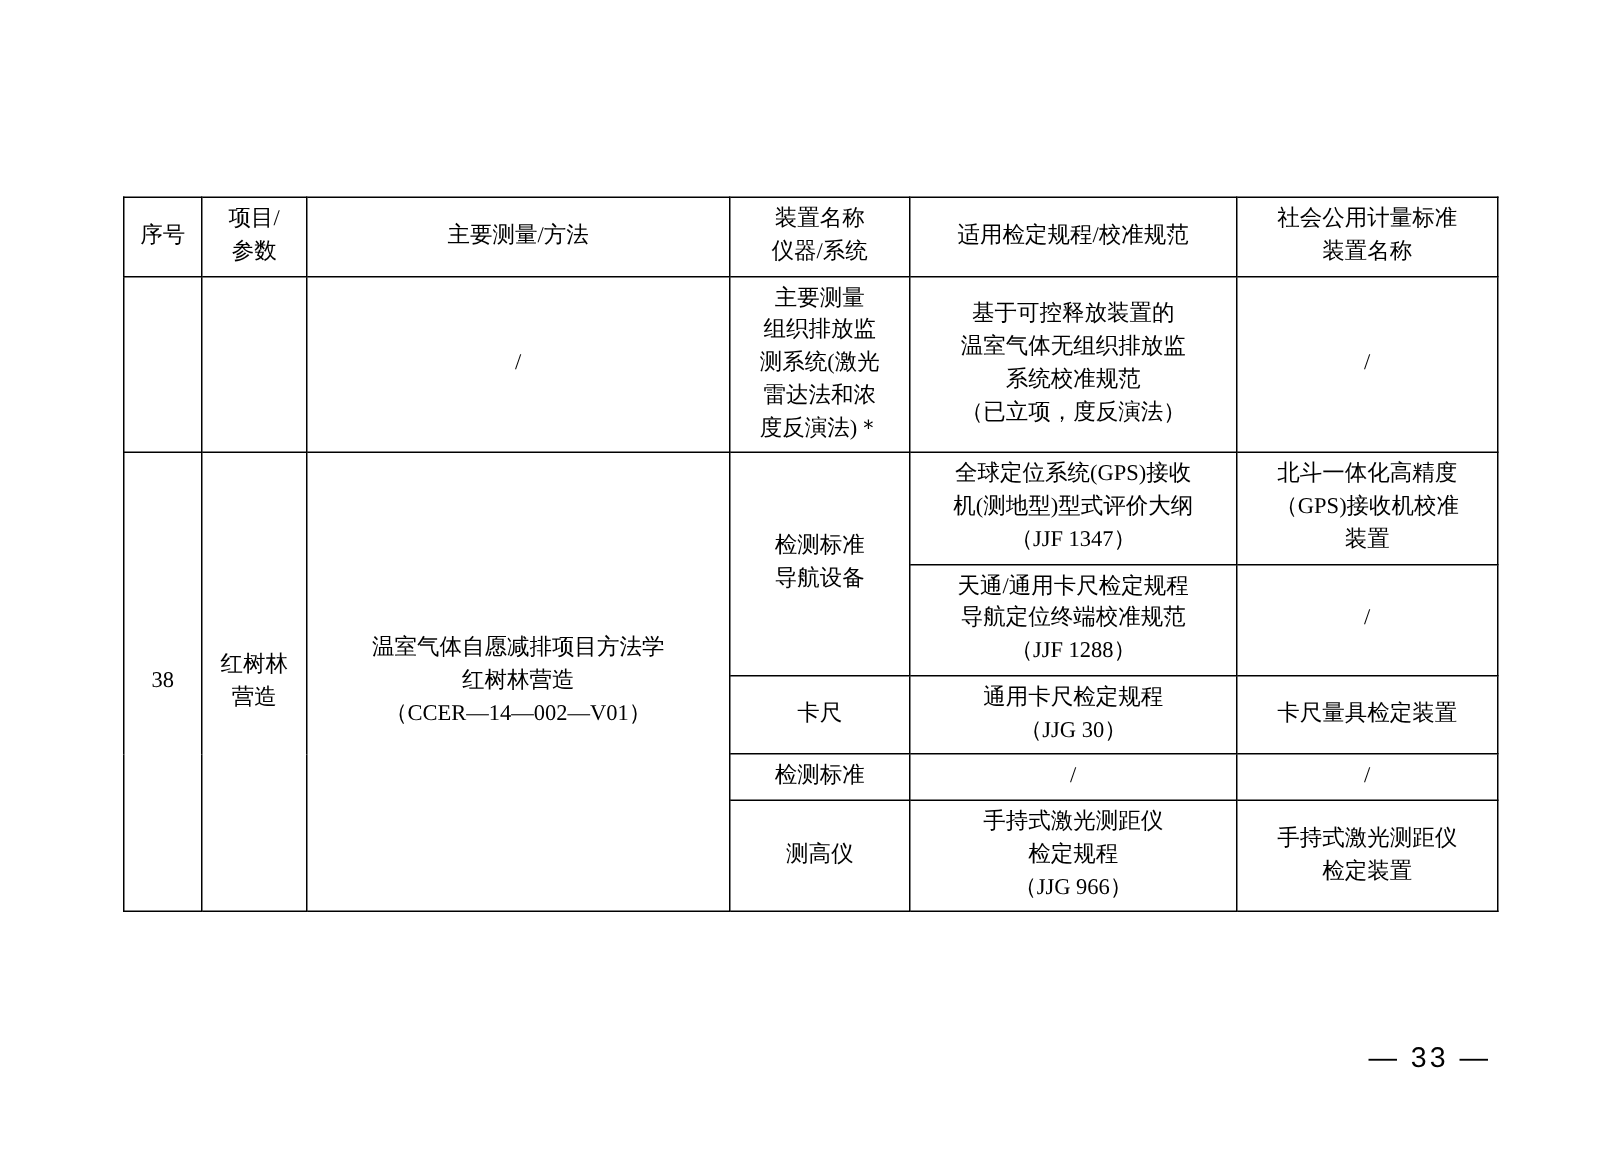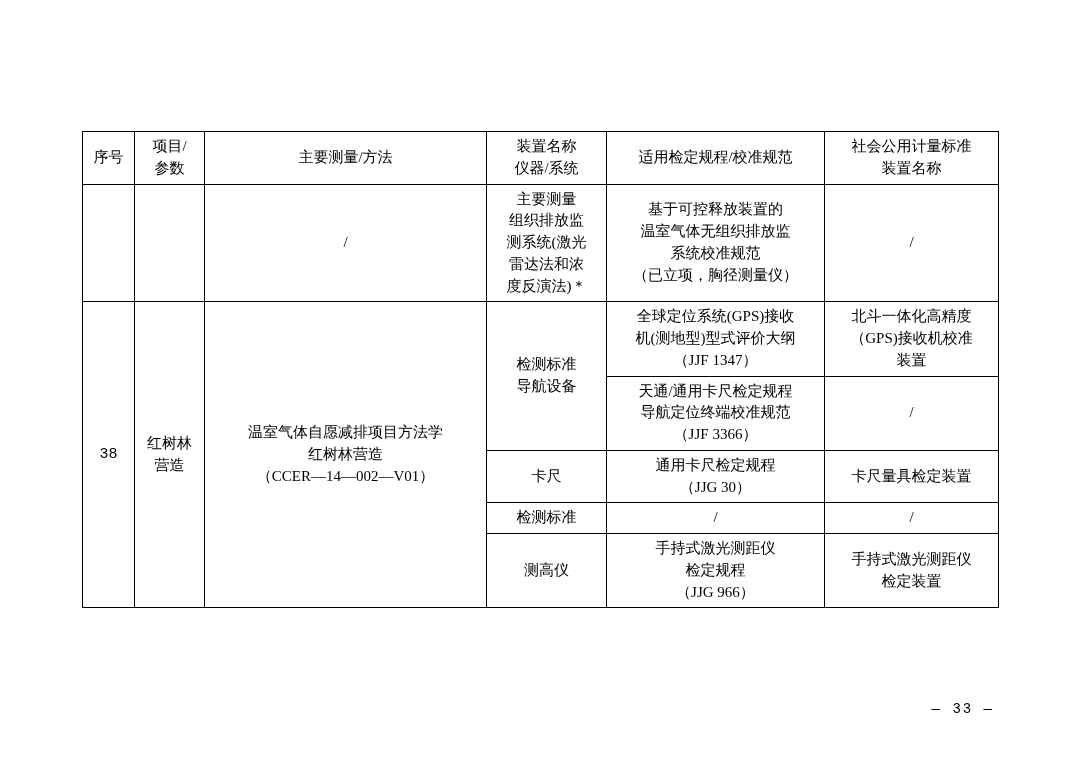--- a/index.html
+++ b/index.html
@@ -47,40 +47,40 @@
   }
   .col-seq   { width: 52px; }
   .col-param { width: 70px; }
   .col-std   { width: 282px; }
   .col-instr { width: 120px; }
   .col-reg   { width: 218px; }
   .col-dev   { width: 174px; }
 
   .cell-seq {
     font-size: 16px;
-    font-family: Liberation Mono, monospace;
+    font-family: Liberation Serif, serif;
   }
   .tight-line {
     line-height: 1.5;
   }
   .pad-tall {
     padding-top: 14px;
     padding-bottom: 14px;
     margin-top: 40px;
   }
   .slash {
     font-size: 16px;
   }
   .page-number {
     position: absolute;
     right: 86px;
     bottom: 62px;
-    font-size: 14px;
+    font-size: 19px;
     letter-spacing: 2px;
-    font-family: Liberation Mono, monospace;
+    font-family: Liberation Sans, sans-serif;
   }
 </style>
 </head>
 <body>
 
 <div class="page">
 
   <table class="doc-table">
     <colgroup>
       <col class="col-seq">
@@ -123,21 +123,21 @@
           <div>主要测量</div>
           <div>组织排放监</div>
           <div>测系统(激光</div>
           <div>雷达法和浓</div>
           <div>度反演法)＊</div>
         </td>
         <td class="tight-line">
           <div>基于可控释放装置的</div>
           <div>温室气体无组织排放监</div>
           <div>系统校准规范</div>
-          <div>（已立项，胸径测量仪）</div>
+          <div>（已立项，度反演法）</div>
         </td>
         <td class="slash">/</td>
       </tr>
 
       <tr>
         <td class="cell-seq" rowspan="5">38</td>
         <td rowspan="5" class="tight-line">
           <div>红树林</div>
           <div>营造</div>
         </td>
@@ -159,21 +159,21 @@
           <div>北斗一体化高精度</div>
           <div>（GPS)接收机校准</div>
           <div>装置</div>
         </td>
       </tr>
 
       <tr>
         <td class="tight-line pad-tall">
           <div>天通/通用卡尺检定规程</div>
           <div>导航定位终端校准规范</div>
-          <div>（JJF 3366）</div>
+          <div>（JJF 1288）</div>
         </td>
         <td class="slash">/</td>
       </tr>
 
       <tr>
         <td class="pad-tall">卡尺</td>
         <td class="tight-line pad-tall">
           <div>通用卡尺检定规程</div>
           <div>（JJG 30）</div>
         </td>

